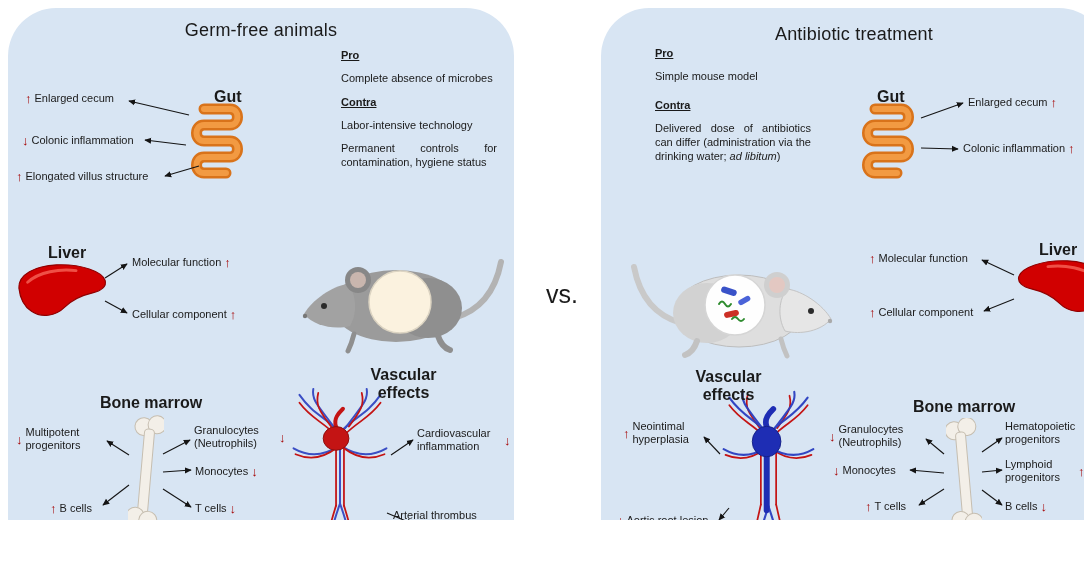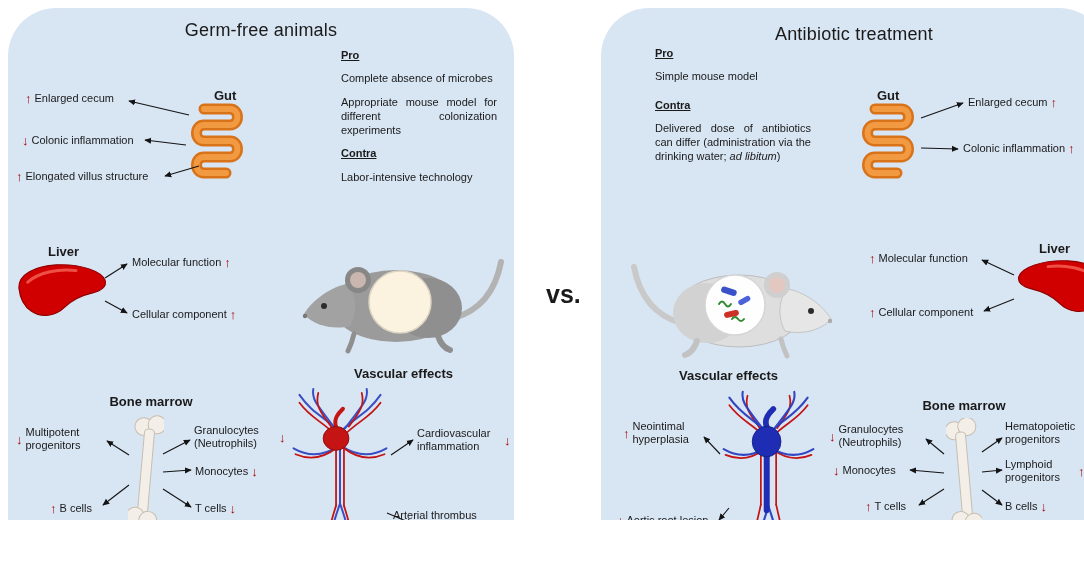--- a/index.html
+++ b/index.html
@@ -3,30 +3,30 @@
 <meta charset="utf-8">
 <style>
   * { box-sizing: border-box; }
   html,body { margin:0; padding:0; background:#fff; }
   body { font-family:"Liberation Sans", sans-serif; color:#1a1a1a; }
   #figure { position:relative; width:1084px; height:520px; background:#fff; overflow:hidden; }
   .panel { position:absolute; top:8px; width:506px; height:560px; background:#d8e5f3; border-radius:48px; }
   #left-panel { left:8px; }
   #right-panel { left:601px; }
   .title { position:absolute; left:0; width:100%; text-align:center; font-size:18px; letter-spacing:.2px; z-index:3; }
-  .organ-label { position:absolute; font-weight:700; font-size:13px; z-index:3; }
+  .organ-label { position:absolute; font-weight:700; font-size:16px; z-index:3; }
   .fx { position:absolute; display:flex; align-items:center; gap:3px; font-size:11px; line-height:1.2; z-index:3; }
   .fx .t { display:inline-block; }
   .arrow { color:#a50000; font-weight:700; font-size:13px; line-height:1; }
   .pros { position:absolute; font-size:11px; line-height:1.3; z-index:3; }
   .pros p { margin:0 0 9px; text-align:justify;padding-left:36px; }
   .pros p.hd { font-weight:700; text-decoration:underline; text-align:left; }
   .overlay { position:absolute; left:0; top:0; z-index:2; pointer-events:none; }
   .icon { position:absolute; z-index:1; }
-  .vs { position:absolute; left:514px; top:280px; width:56px; text-align:center; font-size:25px; font-weight:700; z-index:4;padding-left:32px; }
+  .vs { position:absolute; left:514px; top:280px; width:56px; text-align:center; font-size:25px; font-weight:400; z-index:4;padding-left:32px; }
   .footer-bar { position:absolute; left:0; top:572px; width:1084px; height:14px; background:#2d5ba9; }
 </style>
 </head>
 <body>
 
 <div id="figure">
 
   <div class="panel" id="left-panel">
     <div class="title" style="top:12px">Germ-free animals</div>
 
@@ -66,23 +66,23 @@
       <span class="t">Colonic inflammation</span>
     </div>
     <div class="fx" style="left:8px;top:162px">
       <span class="arrow">↑</span>
       <span class="t">Elongated villus structure</span>
     </div>
 
     <div class="pros" style="left:297px;top:40px;width:192px">
       <p class="hd">Pro</p>
       <p>Complete absence of microbes</p>
-      <p>Appropriate mouse model for different colonization experiments</p>
       <p class="hd">Contra</p>
       <p>Labor-intensive technology</p>
+      <p>Permanent controls for contamination, hygiene status</p>
     </div>
 
     <div class="organ-label" style="left:40px;top:236px">Liver</div>
     <svg class="icon" style="left:8px;top:252px" width="92" height="62" viewBox="0 0 95 62">
       <path d="M3,28 C2,14 20,5 42,4 C68,3 89,11 92,20 C94,26 88,31 79,33 C66,36 58,40 50,48 C41,57 26,59 16,52 C7,46 4,37 3,28 Z" fill="#d10000" stroke="#8f0000" stroke-width="1.2"></path>
       <path d="M12,22 C24,11 45,8 62,10" stroke="#ff7b6b" stroke-width="3" fill="none" opacity="0.65" stroke-linecap="round"></path>
     </svg>
     <div class="fx" style="left:124px;top:248px">
       <span class="t">Molecular function</span>
       <span class="arrow">↑</span>

